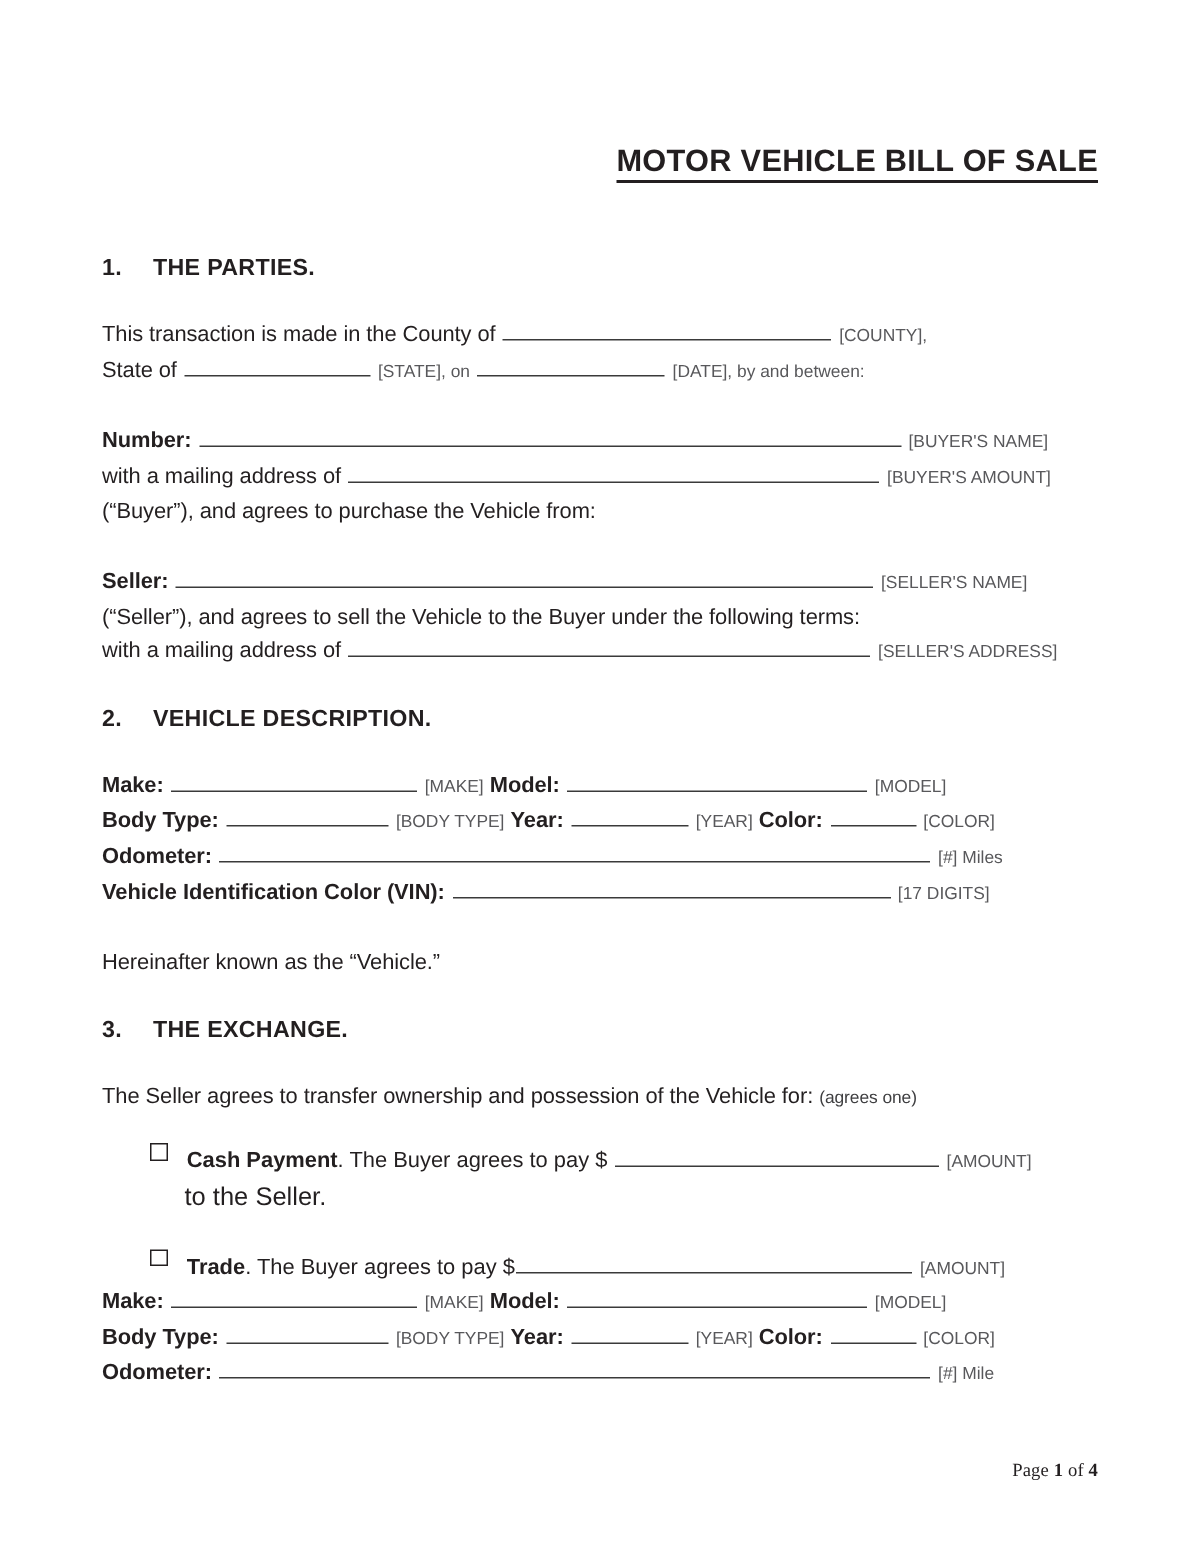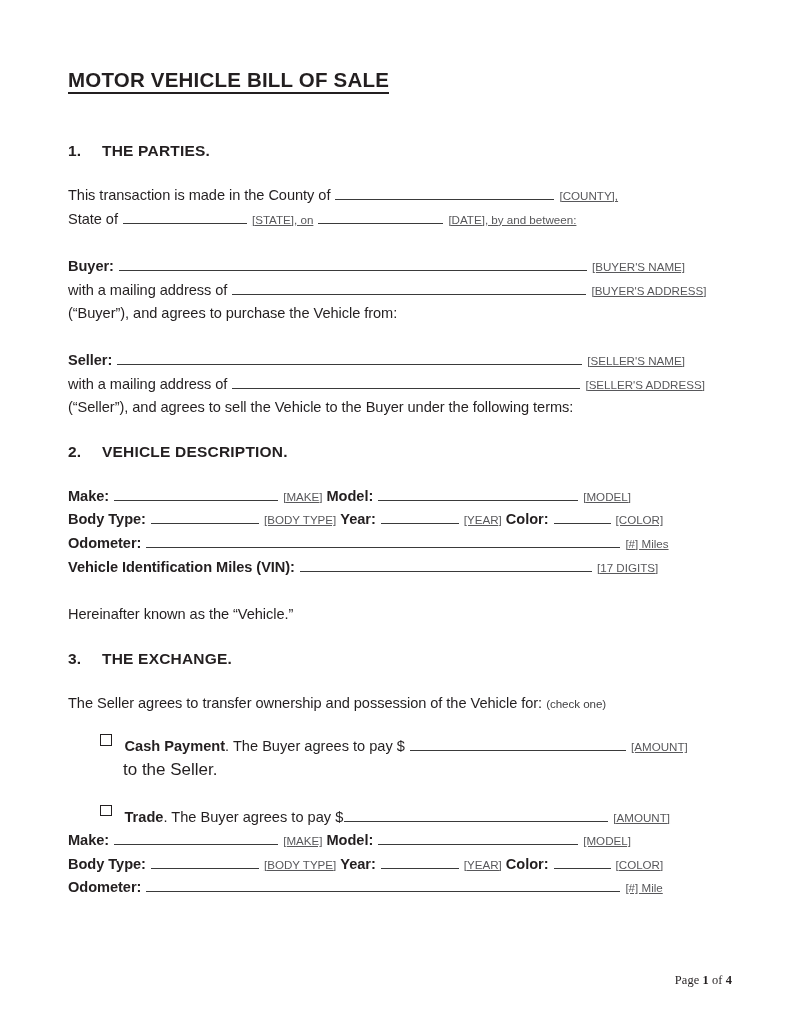--- a/index.html
+++ b/index.html
@@ -23,25 +23,25 @@
   }
   .content {
     position: absolute;
     left: 68px;
     top: 0;
     width: 664px;
   }
 
   
   .doc-title {
-    text-align: left;
+    text-align: right;
     font-weight: bold;
     font-size: 20.5px;
     letter-spacing: 0.2px;
-    margin-top: 68px;
+    margin-top: 96px;
     margin-bottom: 0;
   }
   .doc-title span.u {
     border-bottom: 2px solid #231f20;
     padding-bottom: 1px;
   }
 
   
   .section-heading {
     font-weight: bold;
@@ -72,21 +72,20 @@
     height: 13px;
     vertical-align: baseline;
     margin: 0 1px;
   }
 
   
   .tag {
     font-size: 11.6px;
     color: #58585b;
     letter-spacing: 0px;
-    text-decoration: underline;
   }
 
   .small-note {
     font-size: 11.6px;
     color: #3f3f41;
   }
 
   
   .check-row {
     font-size: 14.6px;
@@ -159,48 +158,48 @@
       <span>State of</span>
       <span class="blank" style="width:124px"></span>
       <span class="tag">[STATE], on</span>
       <span class="blank" style="width:125px"></span>
       <span class="tag">[DATE], by and between:</span>
     </div>
 
     <div class="sp-24"></div>
 
     <div class="para">
-      <span class="lbl-bold">Buyer:</span>
+      <span class="lbl-bold">Number:</span>
       <span class="blank" style="width:468px"></span>
       <span class="tag">[BUYER'S NAME]</span>
     </div>
 
     <div class="para">
       <span>with a mailing address of</span>
       <span class="blank" style="width:354px"></span>
-      <span class="tag">[BUYER'S ADDRESS]</span>
+      <span class="tag">[BUYER'S AMOUNT]</span>
     </div>
 
     <div class="para">(“Buyer”), and agrees to purchase the Vehicle from:</div>
 
     <div class="sp-24"></div>
 
     <div class="para">
       <span class="lbl-bold">Seller:</span>
       <span class="blank" style="width:465px"></span>
       <span class="tag">[SELLER'S NAME]</span>
     </div>
 
+    <div class="para">(“Seller”), and agrees to sell the Vehicle to the Buyer under the following terms:</div>
+
     <div class="para">
       <span>with a mailing address of</span>
       <span class="blank" style="width:348px"></span>
       <span class="tag">[SELLER'S ADDRESS]</span>
     </div>
-
-    <div class="para">(“Seller”), and agrees to sell the Vehicle to the Buyer under the following terms:</div>
 
     <div class="sp-24"></div>
 
     <div class="section-heading">
       <span class="num">2.</span>
       <span>VEHICLE DESCRIPTION.</span>
     </div>
 
     <div class="sp-24"></div>
 
@@ -225,41 +224,41 @@
       <span class="tag">[COLOR]</span>
     </div>
 
     <div class="para">
       <span class="lbl-bold">Odometer:</span>
       <span class="blank" style="width:474px"></span>
       <span class="tag">[#] Miles</span>
     </div>
 
     <div class="para">
-      <span class="lbl-bold">Vehicle Identification Miles (VIN):</span>
+      <span class="lbl-bold">Vehicle Identification Color (VIN):</span>
       <span class="blank" style="width:292px"></span>
       <span class="tag">[17 DIGITS]</span>
     </div>
 
     <div class="sp-24"></div>
 
     <div class="para">Hereinafter known as the “Vehicle.”</div>
 
     <div class="sp-24"></div>
 
     <div class="section-heading">
       <span class="num">3.</span>
       <span>THE EXCHANGE.</span>
     </div>
 
     <div class="sp-24"></div>
 
     <div class="para">
       <span>The Seller agrees to transfer ownership and possession of the Vehicle for:</span>
-      <span class="small-note">(check one)</span>
+      <span class="small-note">(agrees one)</span>
     </div>
 
     <div class="sp-20"></div>
 
     <div class="check-row">
       <span class="check-indent"></span>
       <span class="checkbox"></span>
       <span>
         <span class="lbl-bold">Cash Payment</span><span>. The Buyer agrees to pay $</span>
         <span class="blank" style="width:216px"></span>

